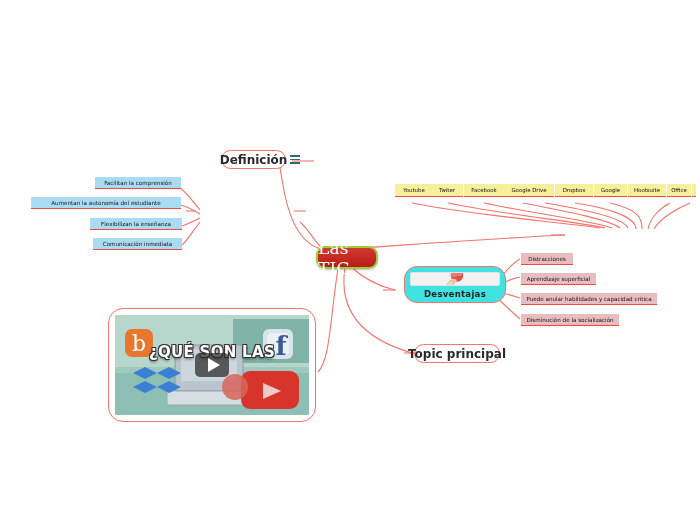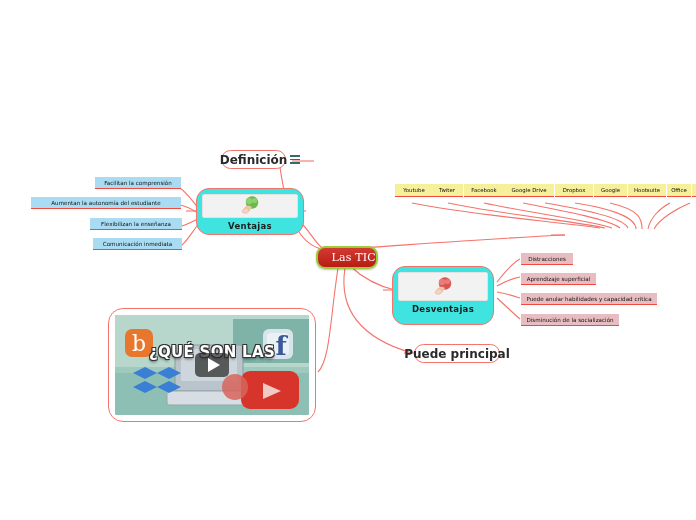--- a/index.html
+++ b/index.html
@@ -16,22 +16,22 @@
   .node{position:absolute;box-sizing:border-box;}
 
   
   .root{
     background:#c62222;
     background:linear-gradient(180deg,#d33a31 0%,#b81d14 100%);
     border:2px solid #9ccb3b;
     border-radius:9px;
     color:#ffffff;
     font-family:"DejaVu Serif", serif;
-    font-size:11px;
-    display:flex;align-items:center;justify-content:flex-end;
+    font-size:17px;
+    display:flex;align-items:center;justify-content:center;
     box-shadow:0 1px 2px rgba(0,0,0,.25);
     letter-spacing:.2px;
   }
 
   
   .pill{
     background:#ffffff;
     border:1.4px solid #f4736b;
     border-radius:13px;
     display:flex;align-items:center;justify-content:center;
@@ -193,32 +193,20 @@
 
   <div class="node pill" style="left:221px;top:150px;width:65px;height:19px;">
     <span>Definición</span>
   </div>
   <div class="notes-icon" style="left:290px;top:155px;">
     <i></i>
       <i></i>
       <i></i>
   </div>
 
-  <div class="node imgnode" style="left:196px;top:188px;width:108px;height:47px;">
-    <div class="thumb">
-      <svg width="24" height="24" viewBox="0 0 24 24">
-        <circle cx="14" cy="8.5" r="6.2" fill="#6ab84e"></circle>
-        <circle cx="11" cy="7" r="3.2" fill="#8fd06e"></circle>
-        <circle cx="16.5" cy="6.5" r="2.6" fill="#8fd06e"></circle>
-        <path d="M5,18 C5,13 9,11 12,12 L14,13 L12,16 L9,19 Z" fill="#f2c4ab"></path>
-        <path d="M6,19 C4.5,19 3.5,17.6 4.6,16.3 L8,13.5 L12,16 L8.5,19.3 Z" fill="#f6d3bd" stroke="#d9a88c" stroke-width=".5"></path>
-      </svg>
-    </div>
-    <div class="caption">Ventajas</div>
-  </div>
 
   <div class="node leaf blue" style="left:95px;top:177px;width:86px;height:12px;">
     <span>Facilitan la comprensión</span>
   </div>
   <div class="node leaf blue" style="left:31px;top:197px;width:150px;height:12px;">
     <span>Aumentan la autonomía del estudiante</span>
   </div>
   <div class="node leaf blue" style="left:90px;top:218px;width:92px;height:12px;">
     <span>Flexibilizan la enseñanza</span>
   </div>
@@ -248,21 +236,21 @@
   <div class="node leaf yellow" style="left:628px;top:184px;width:38px;height:13px;">
     <span>Hootsuite</span>
   </div>
   <div class="node leaf yellow" style="left:667px;top:184px;width:24px;height:13px;">
     <span>Office</span>
   </div>
   <div class="node leaf yellow" style="left:692px;top:184px;width:10px;height:13px;">
     <span></span>
   </div>
 
-  <div class="node imgnode" style="left:392px;top:266px;width:102px;height:59px;">
+  <div class="node imgnode" style="left:404px;top:266px;width:102px;height:37px;">
     <div class="thumb">
       <svg width="24" height="24" viewBox="0 0 24 24">
         <circle cx="14" cy="8.5" r="6.2" fill="#d9534f"></circle>
         <circle cx="11" cy="7" r="3.2" fill="#e97c78"></circle>
         <circle cx="16.5" cy="6.5" r="2.6" fill="#e97c78"></circle>
         <path d="M5,18 C5,13 9,11 12,12 L14,13 L12,16 L9,19 Z" fill="#f2c4ab"></path>
         <path d="M6,19 C4.5,19 3.5,17.6 4.6,16.3 L8,13.5 L12,16 L8.5,19.3 Z" fill="#f6d3bd" stroke="#d9a88c" stroke-width=".5"></path>
       </svg>
     </div>
     <div class="caption">Desventajas</div>
@@ -275,21 +263,21 @@
     <span>Aprendizaje superficial</span>
   </div>
   <div class="node leaf pink" style="left:521px;top:293px;width:136px;height:12px;">
     <span>Puede anular habilidades y capacidad critica</span>
   </div>
   <div class="node leaf pink" style="left:521px;top:314px;width:98px;height:12px;">
     <span>Disminución de la socialización</span>
   </div>
 
   <div class="node pill" style="left:414px;top:344px;width:86px;height:19px;">
-    <span>Puede principal</span>
+    <span>Topic principal</span>
   </div>
 
   <div class="node video" style="left:108px;top:308px;width:208px;height:114px;">
     <div class="frame">
       <svg width="196" height="100" viewBox="0 0 196 100" style="position:absolute;left:0;top:0;">
         <rect x="0" y="0" width="196" height="100" fill="#9fc9bd"></rect>
         <rect x="0" y="0" width="196" height="52" fill="#b7d6cc"></rect>
         <rect x="118" y="4" width="76" height="44" fill="#7fb3a8"></rect>
         <rect x="0" y="58" width="196" height="42" fill="#8dbfb4"></rect>
 

